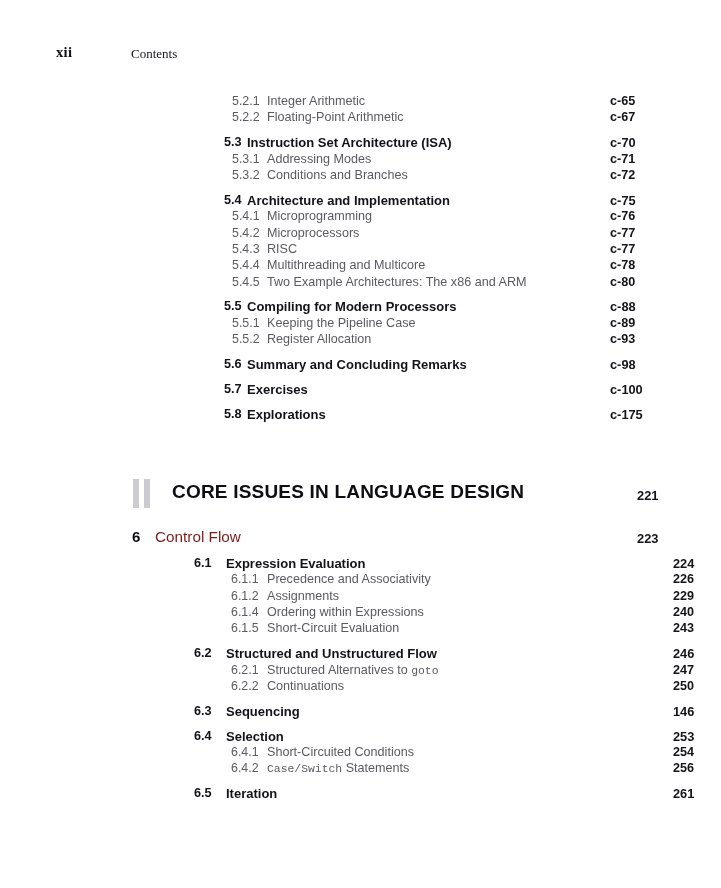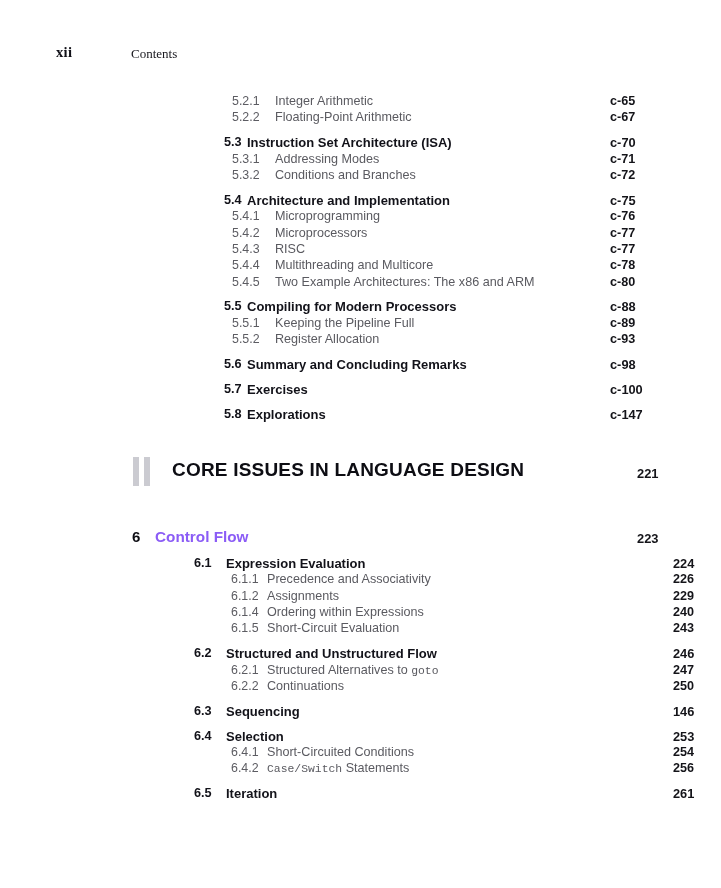--- a/index.html
+++ b/index.html
@@ -72,21 +72,21 @@
     white-space: nowrap;
   }
 
   
   .sub .num {
     left: 196px;
     font-size: 12.4px;
     color: #5c5c62;
   }
   .sub .txt {
-    left: 239px;
+    left: 231px;
     font-size: 12.6px;
     color: #5a5a60;
   }
   .sub .pg {
     left: 574px;
     font-size: 12.6px;
     font-weight: bold;
     color: #141419;
   }
 
@@ -172,22 +172,22 @@
     top: 0;
     font-size: 15px;
     font-weight: bold;
     color: #0d0d13;
   }
   .chapter-title {
     position: absolute;
     left: 155px;
     top: 0;
     font-size: 15.3px;
-    font-weight: bold;
-    color: #8b5cf6;
+    font-weight: normal;
+    color: #7f1d1d;
     white-space: nowrap;
   }
   .chapter-pg {
     position: absolute;
     left: 637px;
     top: 3px;
     font-size: 12.9px;
     font-weight: bold;
     color: #141419;
   }
@@ -271,46 +271,46 @@
         <span class="txt">Two Example Architectures: The x86 and ARM</span>
         <span class="pg">c-80</span>
       </div>
       <div class="row sec gap-before">
         <span class="num">5.5</span>
         <span class="txt">Compiling for Modern Processors</span>
         <span class="pg">c-88</span>
       </div>
       <div class="row sub">
         <span class="num">5.5.1</span>
-        <span class="txt">Keeping the Pipeline Full</span>
+        <span class="txt">Keeping the Pipeline Case</span>
         <span class="pg">c-89</span>
       </div>
       <div class="row sub">
         <span class="num">5.5.2</span>
         <span class="txt">Register Allocation</span>
         <span class="pg">c-93</span>
       </div>
       <div class="row sec gap-before">
         <span class="num">5.6</span>
         <span class="txt">Summary and Concluding Remarks</span>
         <span class="pg">c-98</span>
       </div>
       <div class="row sec gap-before">
         <span class="num">5.7</span>
         <span class="txt">Exercises</span>
         <span class="pg">c-100</span>
       </div>
       <div class="row sec gap-before">
         <span class="num">5.8</span>
         <span class="txt">Explorations</span>
-        <span class="pg">c-147</span>
+        <span class="pg">c-175</span>
       </div>
     </div>
 
-  <div class="part" id="part-block" style="top: 454px; text-align: center;">
+  <div class="part" id="part-block" style="top: 476px; text-align: center;">
     <span class="part-mark">
       <i class="b1"></i>
         <i class="b2"></i>
     </span>
     <span class="part-title">CORE ISSUES IN LANGUAGE DESIGN</span>
     <span class="part-pg">221</span>
   </div>
 
   <div class="chapter" id="chapter6-head" style="top: 528px;">
     <span class="chapter-num">6</span>

